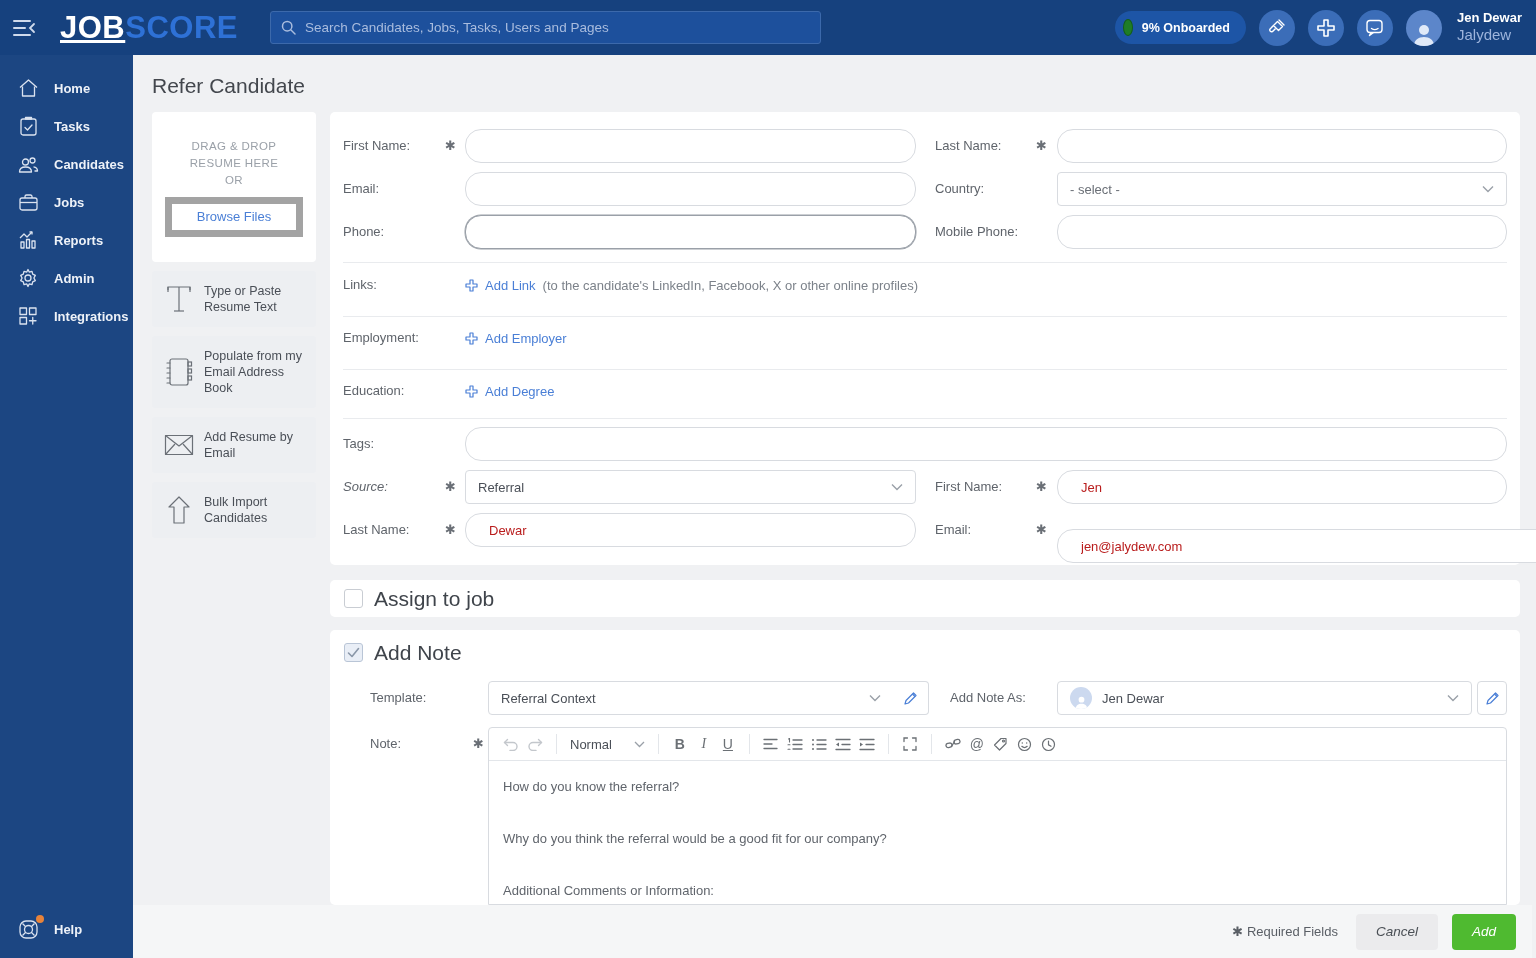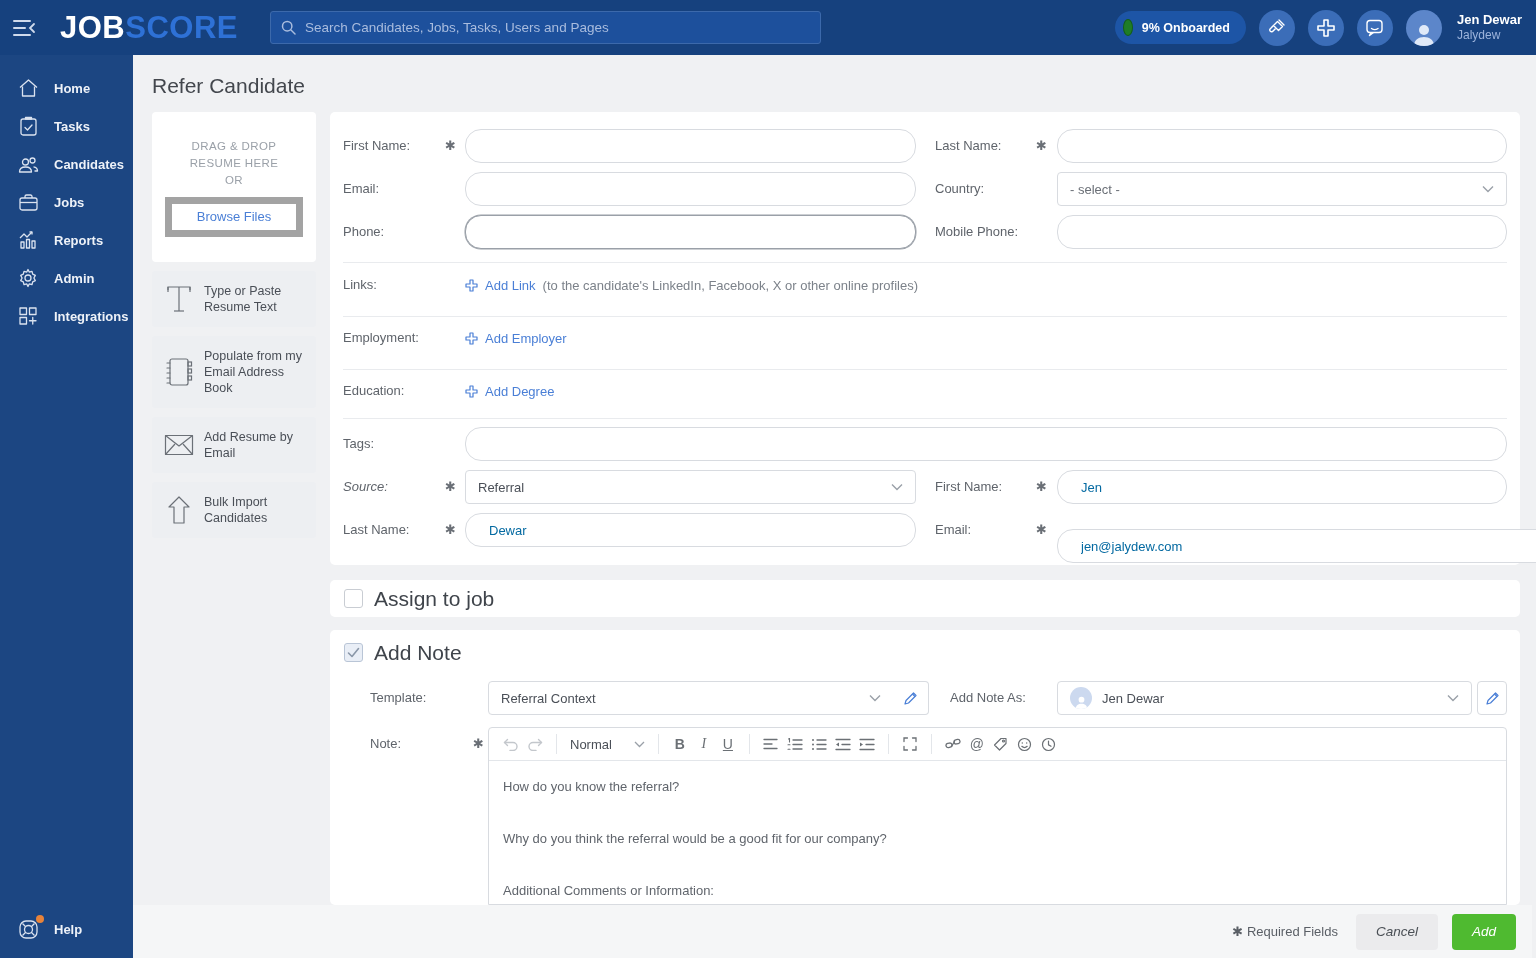--- a/index.html
+++ b/index.html
@@ -3,34 +3,34 @@
 <meta charset="utf-8">
 <style>
   * { margin:0; padding:0; box-sizing:border-box; }
   html,body { width:1536px; height:958px; overflow:hidden; }
   body { font-family:"Liberation Sans","DejaVu Sans",sans-serif; background:#f0f1f3; position:relative; }
 
   
   .header { position:absolute; top:0; left:0; width:1536px; height:55px; background:#16417e; display:flex; align-items:center; z-index:30; }
   .collapse-btn { margin-left:13px; width:30px; height:24px; display:flex; align-items:center; cursor:pointer; }
   .logo { margin-left:17px; font-size:31px; font-weight:800; letter-spacing:.5px; line-height:55px; white-space:nowrap; }
-  .logo .p1 { color:#ffffff; } .logo .p2 { color:#2e71d6; }
+  .logo .p1 { color:#ffffff;text-decoration:underline; } .logo .p2 { color:#2e71d6; }
   .search-wrap { position:absolute; left:270px; top:11px; width:551px; height:33px; background:#1d509c; border:1px solid #3c69ab; border-radius:3px; display:flex; align-items:center; padding:0 10px; }
   .search-wrap svg { flex:0 0 auto; margin-right:9px; }
   .search-input { flex:1; background:transparent; border:none; outline:none; color:#dbe4f4; font-size:13.5px; font-family:inherit; }
   .search-input::placeholder { color:#a9bcde; opacity:1; }
   .hdr-right { position:absolute; right:14px; top:0; height:55px; display:flex; align-items:center; gap:13px; }
   .onboard-pill { height:33px; padding:0 16px 0 8px; background:#1d55a6; border-radius:17px; display:flex; align-items:center; gap:9px; cursor:pointer; }
   .onboard-dot { width:10px; height:17px; border-radius:50%; background:#1f7d26; border:1px solid #145d1a; }
   .onboard-txt { color:#ffffff; font-size:12.5px; font-weight:600; }
   .circle-btn { width:36px; height:36px; border-radius:50%; background:#3b6db8; display:flex; align-items:center; justify-content:center; cursor:pointer; }
   .avatar-circle { width:36px; height:36px; border-radius:50%; background:#5c86ca; display:flex; align-items:flex-end; justify-content:center; overflow:hidden; cursor:pointer; }
   .user-meta { line-height:1.25; margin-left:2px; }
   .user-name { color:#ffffff; font-size:13px; font-weight:700; }
-  .user-company { color:#9db4dc; font-size:12px; }
+  .user-company { color:#9db4dc; font-size:15px; }
 
   
   .sidebar { position:absolute; top:55px; left:0; width:133px; bottom:0; background:#1c4682; z-index:20; padding-top:14px; }
   .side-item { height:38px; display:flex; align-items:center; cursor:pointer; }
   .side-item .ic { width:24px; margin-left:16px; display:flex; justify-content:center; }
   .side-item .lb { margin-left:14px; color:#eef2f8; font-size:13px; font-weight:600; }
   .help-item { position:absolute; bottom:10px; left:0; width:133px; }
   .help-ic-wrap { position:relative; }
   .notif-dot { position:absolute; top:-4px; right:-4px; width:8px; height:8px; border-radius:50%; background:#e8833a; }
 
@@ -49,21 +49,21 @@
   .opt-lb { margin-left:8px; color:#4a4f57; font-size:12.5px; line-height:16px; }
 
   
   .card { position:absolute; left:197px; width:1190px; background:#ffffff; border-radius:5px; }
   .card-details { top:57px; height:453px; }
   .card-assign  { top:525px; height:37px; }
   .card-note    { top:575px; height:275px; }
 
   .flabel { position:absolute; font-size:13px; color:#5f646b; }
   .ast { position:absolute; font-size:13px; color:#6a6f76; }
-  .tinput { position:absolute; height:34px; border:1px solid #d8dbe0; border-radius:16px; background:#fff; font-family:inherit; font-size:13px; color:#0369a1; padding:0 23px; outline:none; }
+  .tinput { position:absolute; height:34px; border:1px solid #d8dbe0; border-radius:16px; background:#fff; font-family:inherit; font-size:13px; color:#b91c1c; padding:0 23px; outline:none; }
   .tinput.focused { border-color:#9aa0a8; box-shadow:0 0 0 .5px #9aa0a8; }
   .selbox { position:absolute; height:34px; border:1px solid #d8dbe0; border-radius:4px; background:#fff; display:flex; align-items:center; padding:0 12px; font-size:13px; color:#4a4f57; cursor:pointer; }
   .selbox .chev { position:absolute; right:12px; }
   .selbox.placeholder { color:#6a6f76; }
   .divider { position:absolute; left:13px; right:13px; height:1px; background:#e9ebee; }
   .linkrow { position:absolute; display:flex; align-items:center; gap:7px; font-size:13px; cursor:pointer; }
   .linkrow .act { color:#4a7fd6; }
   .linkrow .hint { color:#7c828a; }
 
   .checkrow-box { position:absolute; width:19px; height:19px; border:1px solid #c9cdd3; border-radius:3px; background:#fff; cursor:pointer; }

